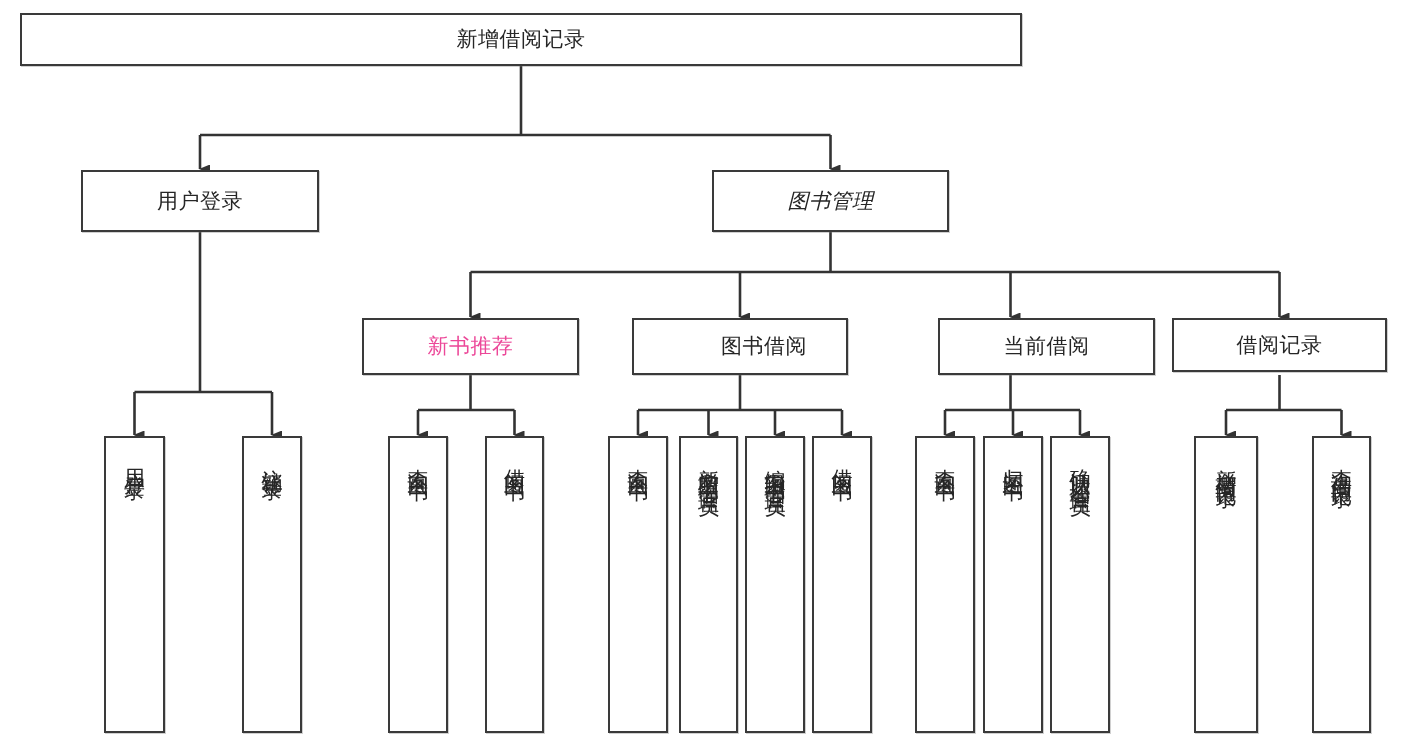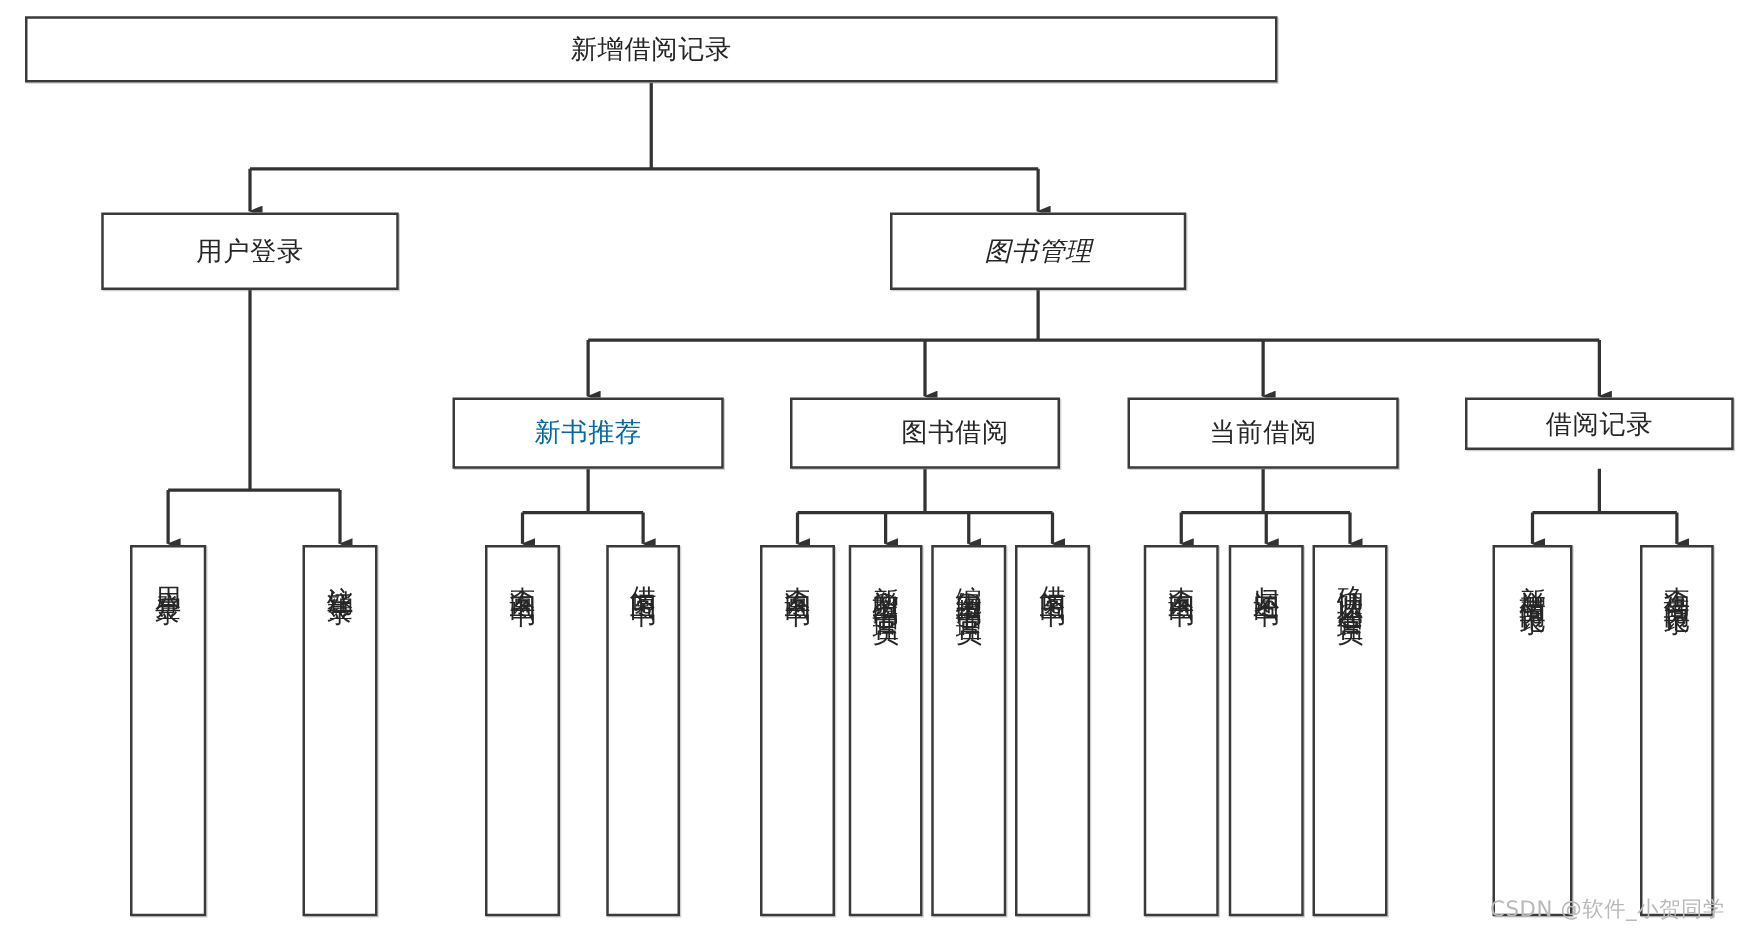--- a/index.html
+++ b/index.html
@@ -93,29 +93,29 @@
       <div class="node" id="node-root" style="left: 20px; top: 13px; width: 1002px; height: 53px; border-color: rgb(58, 58, 58); background: rgb(255, 255, 255);">
         <span class="lbl" style="color: rgb(38, 38, 38);">新增借阅记录</span>
       </div>
       <div class="node" id="node-user-login" style="left: 81px; top: 170px; width: 238px; height: 62px; border-color: rgb(58, 58, 58); background: rgb(255, 255, 255);">
         <span class="lbl" style="color: rgb(38, 38, 38);">用户登录</span>
       </div>
       <div class="node" id="node-book-manage" style="left: 712px; top: 170px; width: 237px; height: 62px; border-color: rgb(58, 58, 58); background: rgb(255, 255, 255); font-style: italic;">
         <span class="lbl" style="color: rgb(38, 38, 38);">图书管理</span>
       </div>
       <div class="node" id="node-new-book-rec" style="left: 362px; top: 318px; width: 217px; height: 57px; border-color: rgb(58, 58, 58); background: rgb(255, 255, 255);">
-        <span class="lbl" style="color: #0369a1;">新书推荐</span>
+        <span class="lbl" style="color: #ec4899;">新书推荐</span>
       </div>
       <div class="node" id="node-book-borrow" style="left: 632px; top: 318px; width: 216px; height: 57px; border-color: rgb(58, 58, 58); background: rgb(255, 255, 255); padding-left: 48px;">
         <span class="lbl" style="color: rgb(38, 38, 38);">图书借阅</span>
       </div>
-      <div class="node" id="node-current-borrow" style="left: 902px; top: 318px; width: 217px; height: 57px; border-color: rgb(58, 58, 58); background: rgb(255, 255, 255);">
+      <div class="node" id="node-current-borrow" style="left: 938px; top: 318px; width: 217px; height: 57px; border-color: rgb(58, 58, 58); background: rgb(255, 255, 255);">
         <span class="lbl" style="color: rgb(38, 38, 38);">当前借阅</span>
       </div>
-      <div class="node" id="node-borrow-record" style="left: 1172px; top: 318px; width: 215px; height: 42px; border-color: rgb(58, 58, 58); background: rgb(255, 255, 255);">
+      <div class="node" id="node-borrow-record" style="left: 1172px; top: 318px; width: 215px; height: 54px; border-color: rgb(58, 58, 58); background: rgb(255, 255, 255);">
         <span class="lbl" style="color: rgb(38, 38, 38);">借阅记录</span>
       </div>
       <div class="node vertical" id="node-leaf-user-login" style="left: 104px; top: 436px; width: 61px; height: 297px; border-color: rgb(58, 58, 58); background: rgb(255, 255, 255);">
         <span class="lbl" style="color: rgb(38, 38, 38);">用户登录</span>
       </div>
       <div class="node vertical" id="node-leaf-user-logout" style="left: 242px; top: 436px; width: 60px; height: 297px; border-color: rgb(58, 58, 58); background: rgb(255, 255, 255);">
         <span class="lbl" style="color: rgb(38, 38, 38);">注销登录</span>
       </div>
       <div class="node vertical" id="node-leaf-query-book-1" style="left: 388px; top: 436px; width: 60px; height: 297px; border-color: rgb(58, 58, 58); background: rgb(255, 255, 255);">
         <span class="lbl" style="color: rgb(38, 38, 38);">查询图书</span>
@@ -145,15 +145,14 @@
         <span class="lbl" style="color: rgb(38, 38, 38);">确认归还（管理员）</span>
       </div>
       <div class="node vertical" id="node-leaf-add-record" style="left: 1194px; top: 436px; width: 64px; height: 297px; border-color: rgb(58, 58, 58); background: rgb(255, 255, 255);">
         <span class="lbl" style="color: rgb(38, 38, 38);">新增借阅记录</span>
       </div>
       <div class="node vertical" id="node-leaf-query-record" style="left: 1312px; top: 436px; width: 59px; height: 297px; border-color: rgb(58, 58, 58); background: rgb(255, 255, 255);">
         <span class="lbl" style="color: rgb(38, 38, 38);">查询借阅记录</span>
       </div>
     </div>
 
-  <div class="watermark" style="left: 1192px; top: 716px; color: rgb(185, 185, 185);">CSDN @软件_小贺同学</div>
 
 </div>
 
 </body></html>

